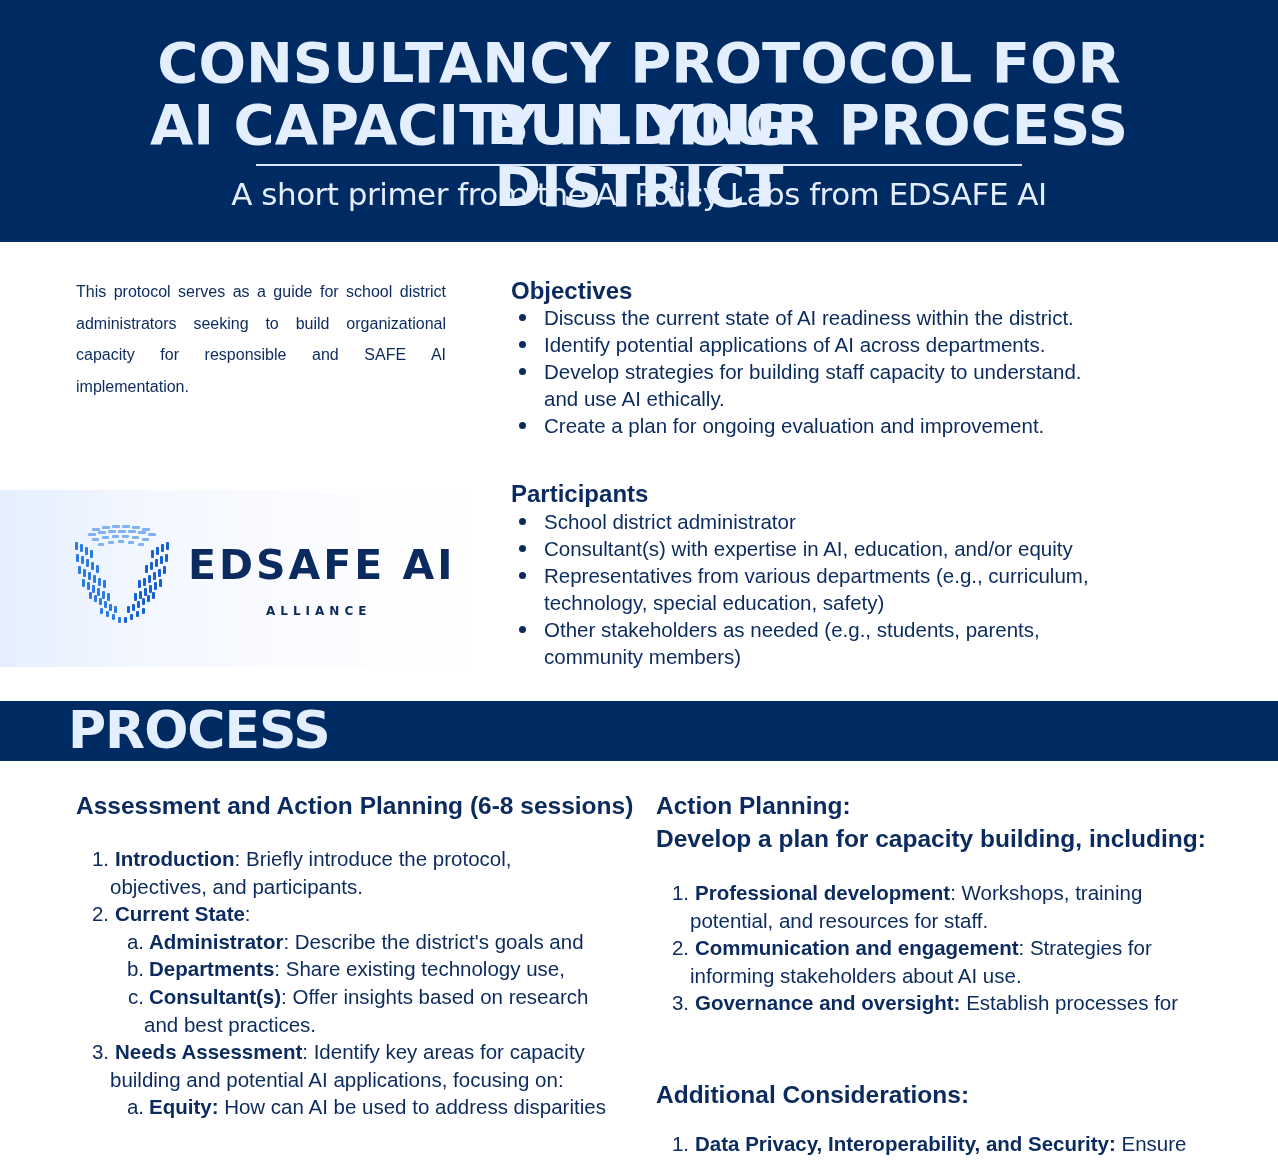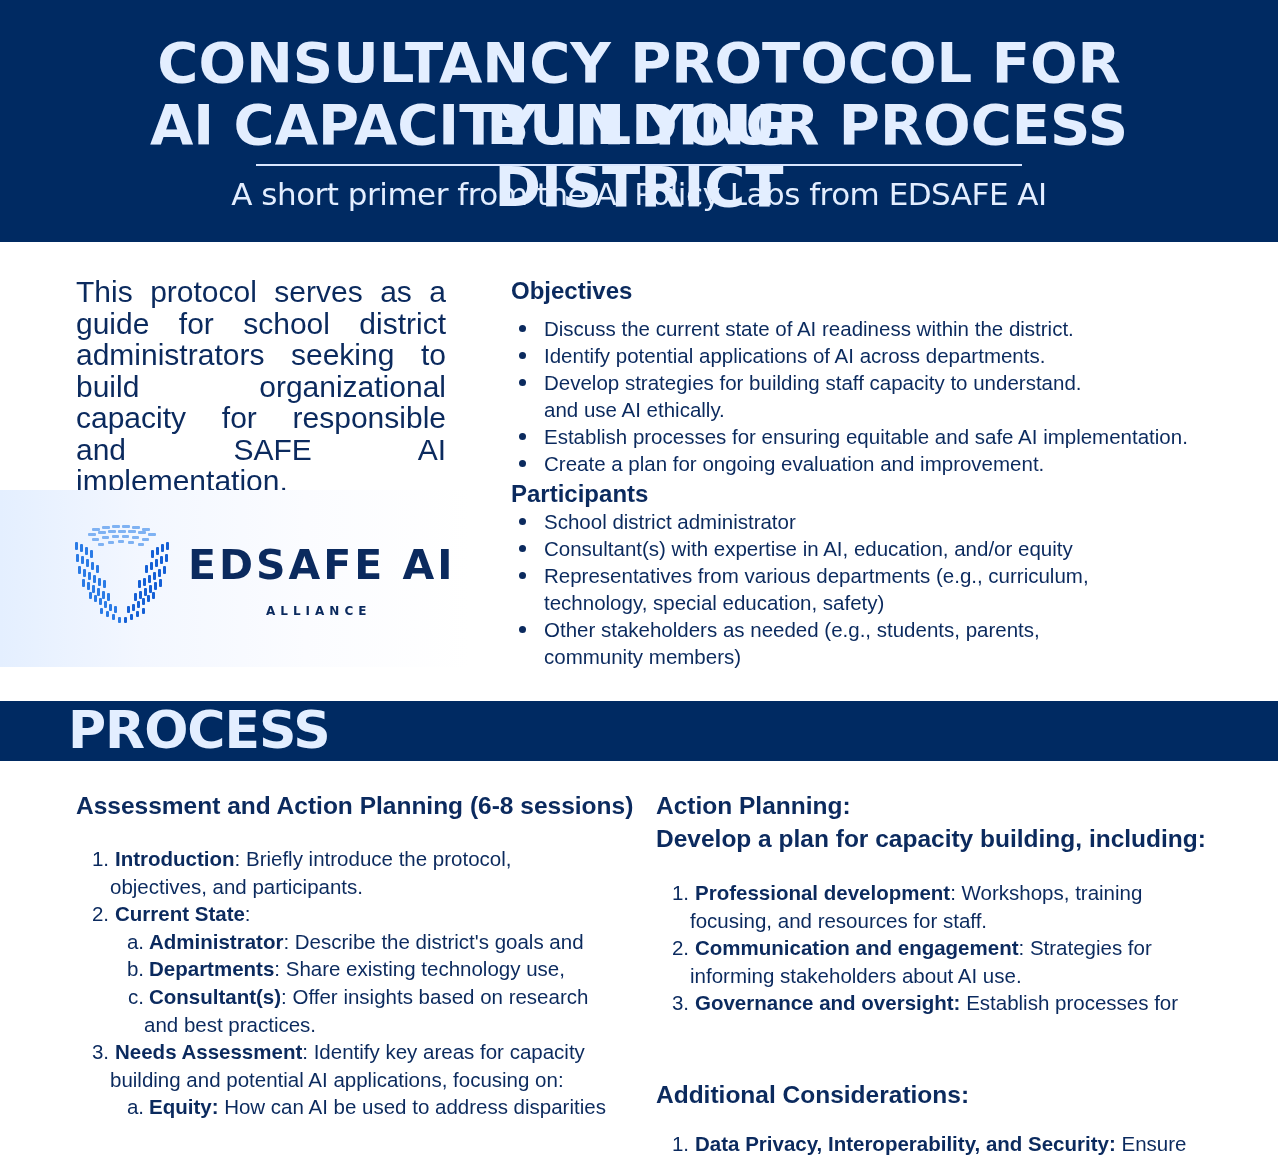--- a/index.html
+++ b/index.html
@@ -22,21 +22,21 @@
       background: #d9e6ff;
     }
     .subtitle {
       position: absolute; left: 0; top: 174px; width: 1278px; text-align: center;
       color: #e3eeff; font-size: 31px; line-height: 40px; font-family: "DejaVu Sans", sans-serif;
       font-weight: normal; letter-spacing: -0.5px;
     }
 
     .intro {
       position: absolute; left: 76px; top: 276px; width: 370px;
-      font-size: 30px; line-height: 31.5px; text-align: justify; color: #0b2a5e;
+      font-size: 16px; line-height: 31.5px; text-align: justify; color: #0b2a5e;
     }
 
     .logo-panel {
       position: absolute; left: 0; top: 490px; width: 470px; height: 177px;
       background: linear-gradient(90deg, #e4efff 0%, #f3f7ff 30%, #fbfcff 65%, #ffffff 100%);
     }
     .logo-mark { position: absolute; left: 72px; top: 522px; width: 100px; height: 104px; }
     .logo-word {
       position: absolute; left: 188px; top: 542px; font-family: "DejaVu Sans", sans-serif;
       font-weight: bold; font-size: 41px; color: #0b2a5e; letter-spacing: 3px; line-height: 46px;
@@ -177,25 +177,24 @@
     <rect x="70" y="86" width="3" height="6" rx="1"></rect>
       <rect x="64" y="89" width="3" height="6" rx="1"></rect>
       <rect x="58" y="92" width="3" height="6" rx="1"></rect>
       <rect x="52" y="95" width="3" height="6" rx="1"></rect>
   </g>
 </svg>
 <div class="logo-word">EDSAFE AI</div>
 <div class="logo-sub">ALLIANCE</div>
 
 <div class="sec-head" style="left:511px; top:276px;">Objectives</div>
-<ul class="bullets" style="left:511px; top:304px; width:720px;margin-top:11px;">
+<ul class="bullets" style="left:511px; top:304px; width:720px;">
   <li>Discuss the current state of AI readiness within the district.</li>
   <li>Identify potential applications of AI across departments.</li>
   <li><span>Develop strategies for building staff capacity to understand.</span><br><span>and use AI ethically.</span></li>
-  <li>Establish processes for ensuring equitable and safe AI implementation.</li>
   <li>Create a plan for ongoing evaluation and improvement.</li>
 </ul>
 
 <div class="sec-head" style="left:511px; top:479px;">Participants</div>
 <ul class="bullets" style="left:511px; top:508px; width:640px;">
   <li>School district administrator</li>
   <li>Consultant(s) with expertise in AI, education, and/or equity</li>
   <li><span>Representatives from various departments (e.g., curriculum,</span><br><span>technology, special education, safety)</span></li>
   <li><span>Other stakeholders as needed (e.g., students, parents,</span><br><span>community members)</span></li>
 </ul>
@@ -246,21 +245,21 @@
 </div>
 
 <div class="col-head" style="left:656px; top:789px;">Action Planning:</div>
 <div class="col-head" style="left:656px; top:822px;">Develop a plan for capacity building, including:</div>
 
 <div class="steps" style="left:656px; top:879px; width:580px;">
   <div class="step" style="padding-left:39px;">
     <span class="num" style="left:0; width:33px;">1.</span>
     <b>Professional development</b><span>: Workshops, training</span>
   </div>
-  <div class="step" style="padding-left:34px;"><span>focusing, and resources for staff.</span></div>
+  <div class="step" style="padding-left:34px;"><span>potential, and resources for staff.</span></div>
 
   <div class="step" style="padding-left:39px;">
     <span class="num" style="left:0; width:33px;">2.</span>
     <b>Communication and engagement</b><span>: Strategies for</span>
   </div>
   <div class="step" style="padding-left:34px;"><span>informing stakeholders about AI use.</span></div>
 
   <div class="step" style="padding-left:39px;">
     <span class="num" style="left:0; width:33px;">3.</span>
     <b>Governance and oversight:</b><span> Establish processes for</span>

